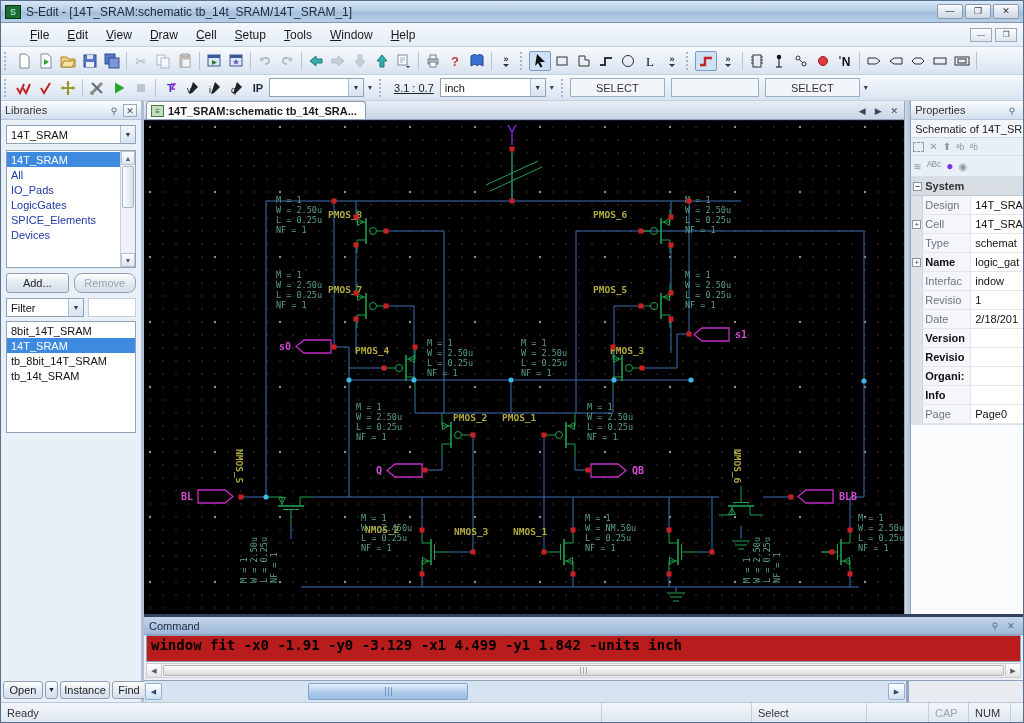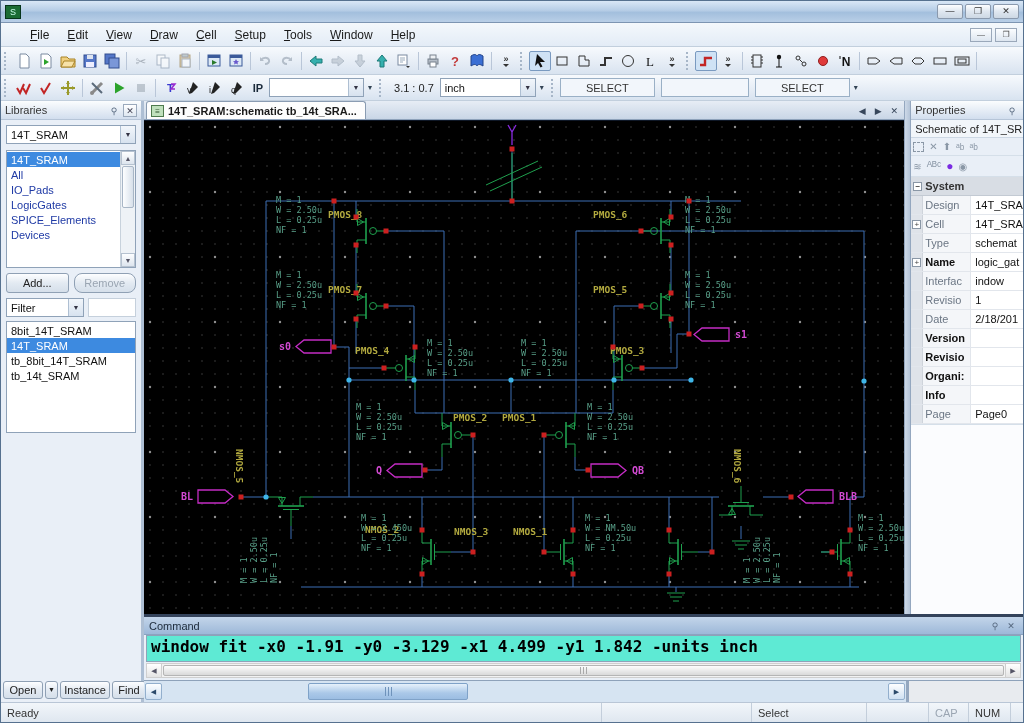--- a/index.html
+++ b/index.html
@@ -26,21 +26,21 @@
   
   .tbrow { display:flex; align-items:center; background:linear-gradient(#f7fafd,#e2eaf4 70%,#d8e3f0); border-bottom:1px solid #c2cfdd; }
   .tb1 { height:28px; }
   .tb2 { height:26px; }
   .grip { width:5px; height:18px; border-left:2px dotted #a7b6c8; margin:0 4px 0 3px; }
   .tsep { width:1px; height:18px; background:#b9c6d8; margin:0 3px; }
   .tbtn { width:22px; height:20px; display:flex; align-items:center; justify-content:center; border:1px solid transparent; border-radius:2px; }
   .tbtn.pressed { background:#cfe2f5; border:1px solid #7a9ac0; }
   .tbtn.dim { opacity:.55; }
   .tbtn svg { display:block; }
-  .tlabel { font-size:11px; color:#222; padding:0 6px; white-space:nowrap; }
+  .tlabel { font-size:11px; color:#222; padding:0 6px; white-space:nowrap;text-decoration:underline; }
   .combo { height:19px; background:#fff; border:1px solid #8fa2b8; display:flex; align-items:center; font-size:11px; padding-left:4px; position:relative; }
   .combo .carrow { margin-left:auto; width:15px; height:100%; background:linear-gradient(#f2f6fb,#d7e2ef); border-left:1px solid #aebfd2; display:flex; align-items:center; justify-content:center; font-size:7px; color:#334; }
   .selbox { height:19px; width:95px; background:#f2f6fb; border:1px solid #9ab0c6; font-size:11px; color:#333; display:flex; align-items:center; justify-content:center; }
   .dropmini { font-size:8px; color:#345; padding:0 4px; }
 
   
   .mainrow { flex:1; display:flex; min-height:0; }
   .leftcol { width:143px; background:#e9eff7; border-right:3px solid #aebfd4; display:flex; flex-direction:column; }
   .panelhd { height:19px; display:flex; align-items:center; padding:0 4px; background:linear-gradient(#fbfdfe,#d2deee); border-bottom:1px solid #b6c5d8; color:#333; font-size:11px; }
   .panelhd .hdicons { margin-left:auto; display:flex; gap:2px; align-items:center; }
@@ -89,21 +89,21 @@
   .prow .plabel { width:48px; padding:3px 2px 0 2px; color:#6b7684; border-right:1px solid #e2e6ec; background:#f4f6f9; white-space:nowrap; overflow:hidden; }
   .prow .plabel.bold { color:#111; font-weight:bold; }
   .prow .pvalue { flex:1; padding:3px 0 0 4px; white-space:nowrap; overflow:hidden; }
   .psection { display:flex; height:19px; background:#d8dde4; border-bottom:1px solid #c3cad3; align-items:center; font-weight:bold; color:#333; }
   .psection .expbox { margin:0 3px 0 2px; }
   .propfill { flex:1; background:#fbfcfe; border-top:1px solid #d5dfe9; }
 
   
   .commandwin { height:67px; border-top:3px solid #33425a; display:flex; flex-direction:column; background:#e9eff7; }
   .cmdtitle { height:18px; background:linear-gradient(#c3d5ea,#9db8d8); border-bottom:1px solid #8ba3c0; display:flex; align-items:center; padding:0 5px; font-size:11px; color:#1c2a3a; }
-  .cmdbody { flex:1; background:#5eead4; border:1px solid #8fa2b8; margin:0 2px; overflow:hidden; font-family:"DejaVu Sans Mono", monospace; font-size:16px; position:relative; }
+  .cmdbody { flex:1; background:#b91c1c; border:1px solid #8fa2b8; margin:0 2px; overflow:hidden; font-family:"DejaVu Sans Mono", monospace; font-size:14px; position:relative; }
   .cmdprev { height:7px; overflow:hidden; background:#cfe3f7; color:#5a7a9a; padding:0 4px; line-height:14px; margin-top:-7px; padding-top:7px; }
   .cmdprev span { position:relative; top:-7px; display:block; }
   .cmdcur { padding:1px 4px; font-weight:bold; color:#000; white-space:nowrap; }
   .cmdscroll { height:15px; margin:1px 2px 2px 2px; background:#f2f2f2; border:1px solid #cfcfcf; display:flex; align-items:center; }
   .cs-arrow { width:15px; height:13px; text-align:center; font-size:7px; line-height:13px; color:#556; background:linear-gradient(#fff,#e4e4e4); border-right:1px solid #cfcfcf; }
   .cs-thumb { flex:1; height:11px; margin:0 1px; background:linear-gradient(#fdfdfd,#d9d9d9); border:1px solid #b5b5b5; border-radius:2px; display:flex; align-items:center; justify-content:center; gap:2px; }
   .cs-thumb i { width:1px; height:7px; background:#a9a9a9; }
 
   
   .bottomrow { height:23px; display:flex; border-top:1px solid #8ea2ba; }
@@ -120,20 +120,21 @@
   .st-cell { border-left:1px solid #c3cedb; height:100%; display:flex; align-items:center; padding:0 6px; white-space:nowrap; }
   .st-dim { color:#9aa5b2; }
 </style>
 </head>
 <body>
 
 <div class="app">
 
   <div class="titlebar">
     <div class="appicon">S</div>
+    <span class="ttext">S-Edit - [14T_SRAM:schematic tb_14t_SRAM/14T_SRAM_1]</span>
     <div class="winbtns">
       <div class="winbtn">—</div>
       <div class="winbtn">❐</div>
       <div class="winbtn">✕</div>
     </div>
   </div>
 
   <div class="menubar">
     <span id="menus"><span class="menuitem"><u>F</u>ile</span><span class="menuitem"><u>E</u>dit</span><span class="menuitem"><u>V</u>iew</span><span class="menuitem"><u>D</u>raw</span><span class="menuitem"><u>C</u>ell</span><span class="menuitem"><u>S</u>etup</span><span class="menuitem"><u>T</u>ools</span><span class="menuitem"><u>W</u>indow</span><span class="menuitem"><u>H</u>elp</span></span>
     <div class="mdibtns">
@@ -450,21 +451,21 @@
           <text x="8" y="12" font-size="11" font-weight="bold" text-anchor="middle" fill="#1a2a3a">IP</text>
         </svg>
       </div>
       <div class="combo" style="width: 95px;">
         <span></span>
         <span class="carrow">▼</span>
       </div>
       <span class="dropmini">▾</span>
       <div class="grip"></div>
       <span class="tlabel">3.1 : 0.7</span>
-      <div class="combo" style="width: 96px;">
+      <div class="combo" style="width: 106px;">
         <span>inch</span>
         <span class="carrow">▼</span>
       </div>
       <span class="dropmini">▾</span>
       <div class="grip"></div>
       <div class="selbox" style="width: 95px;">SELECT</div>
       <div style="width: 6px;"></div>
       <div class="selbox" style="width: 88px;"></div>
       <div style="width: 6px;"></div>
       <div class="selbox" style="width: 95px;">SELECT</div>

